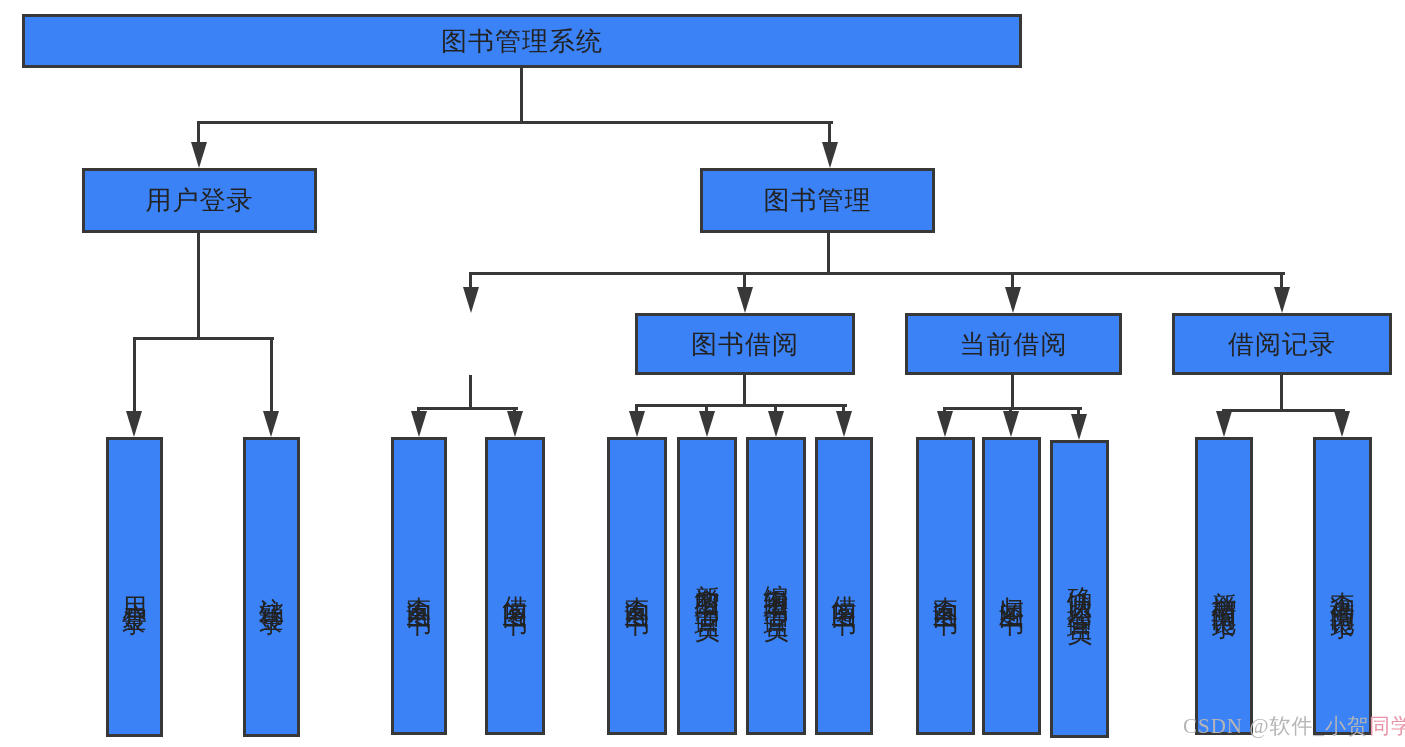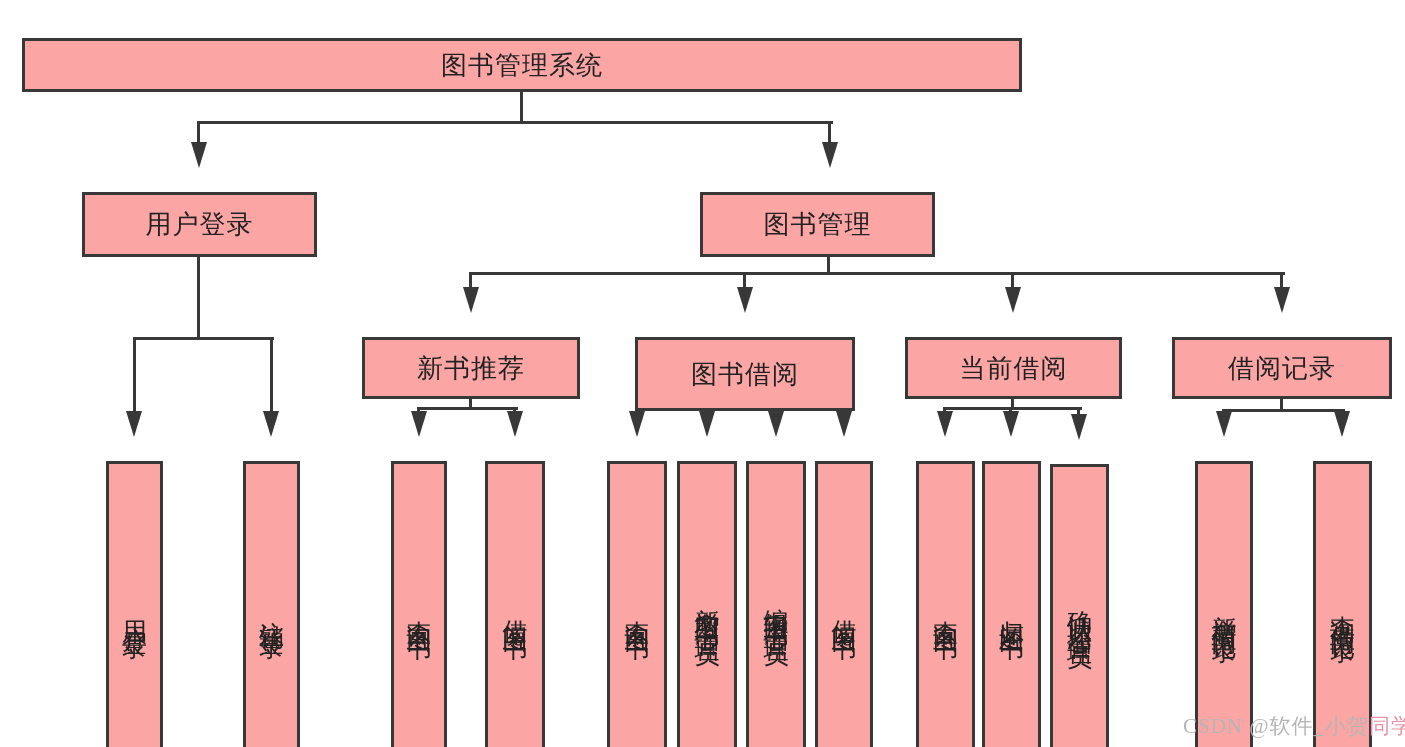--- a/index.html
+++ b/index.html
@@ -1,23 +1,22 @@
 <!DOCTYPE html>
 <html><head>
 <meta charset="utf-8">
 <style>
   html,body { margin:0; padding:0; background:#ffffff; }
   body { font-family:"Liberation Sans", sans-serif; }
   #canvas { position:relative; width:1405px; height:747px; background:#ffffff; overflow:hidden; }
 
   .box {
-    position:absolute; box-sizing:border-box; background:#fca5a5;
+    position:absolute; box-sizing:border-box; background:#3b82f6;
     border:3px solid #383838; display:flex; align-items:center; justify-content:center;
     color:#222222;
-    margin-top:24px;
   }
   .hbox { font-size:26px; letter-spacing:1px; }
   .vbox {
     writing-mode:vertical-rl; text-orientation:mixed;
     font-size:25px; letter-spacing:5px; line-height:1;
   }
   .vline { position:absolute; width:3px; background:#383838; }
   .hline { position:absolute; height:3px; background:#383838; }
   .arrow {
     position:absolute; width:0; height:0;
@@ -93,22 +92,21 @@
   <div class="vline" style="left:1222px;top:409px;height:4px"></div>
   <div class="arrow" style="left:1216px;top:411px"></div>
   <div class="vline" style="left:1340px;top:409px;height:4px"></div>
   <div class="arrow" style="left:1334px;top:411px"></div>
 
   <div class="box hbox" style="left:22px;top:14px;width:1000px;height:54px">图书管理系统</div>
 
   <div class="box hbox" style="left:82px;top:168px;width:235px;height:65px">用户登录</div>
   <div class="box hbox" style="left:700px;top:168px;width:235px;height:65px">图书管理</div>
 
-  <div class="box hbox" style="left:362px;top:313px;width:218px;height:62px">新书推荐</div>
-  <div class="box hbox" style="left:635px;top:313px;width:220px;height:74px">图书借阅</div>
+  <div class="box hbox" style="left:635px;top:313px;width:220px;height:62px">图书借阅</div>
   <div class="box hbox" style="left:1172px;top:313px;width:220px;height:62px">借阅记录</div>
   <div class="box hbox" style="left:905px;top:313px;width:217px;height:62px">当前借阅</div>
 
   <div class="box vbox" style="left:106px;top:437px;width:57px;height:300px">用户登录</div>
   <div class="box vbox" style="left:243px;top:437px;width:57px;height:300px">注销登录</div>
 
   <div class="box vbox" style="left:391px;top:437px;width:56px;height:298px">查询图书</div>
   <div class="box vbox" style="left:485px;top:437px;width:60px;height:298px">借阅图书</div>
 
   <div class="box vbox" style="left:607px;top:437px;width:60px;height:298px">查询图书</div>

